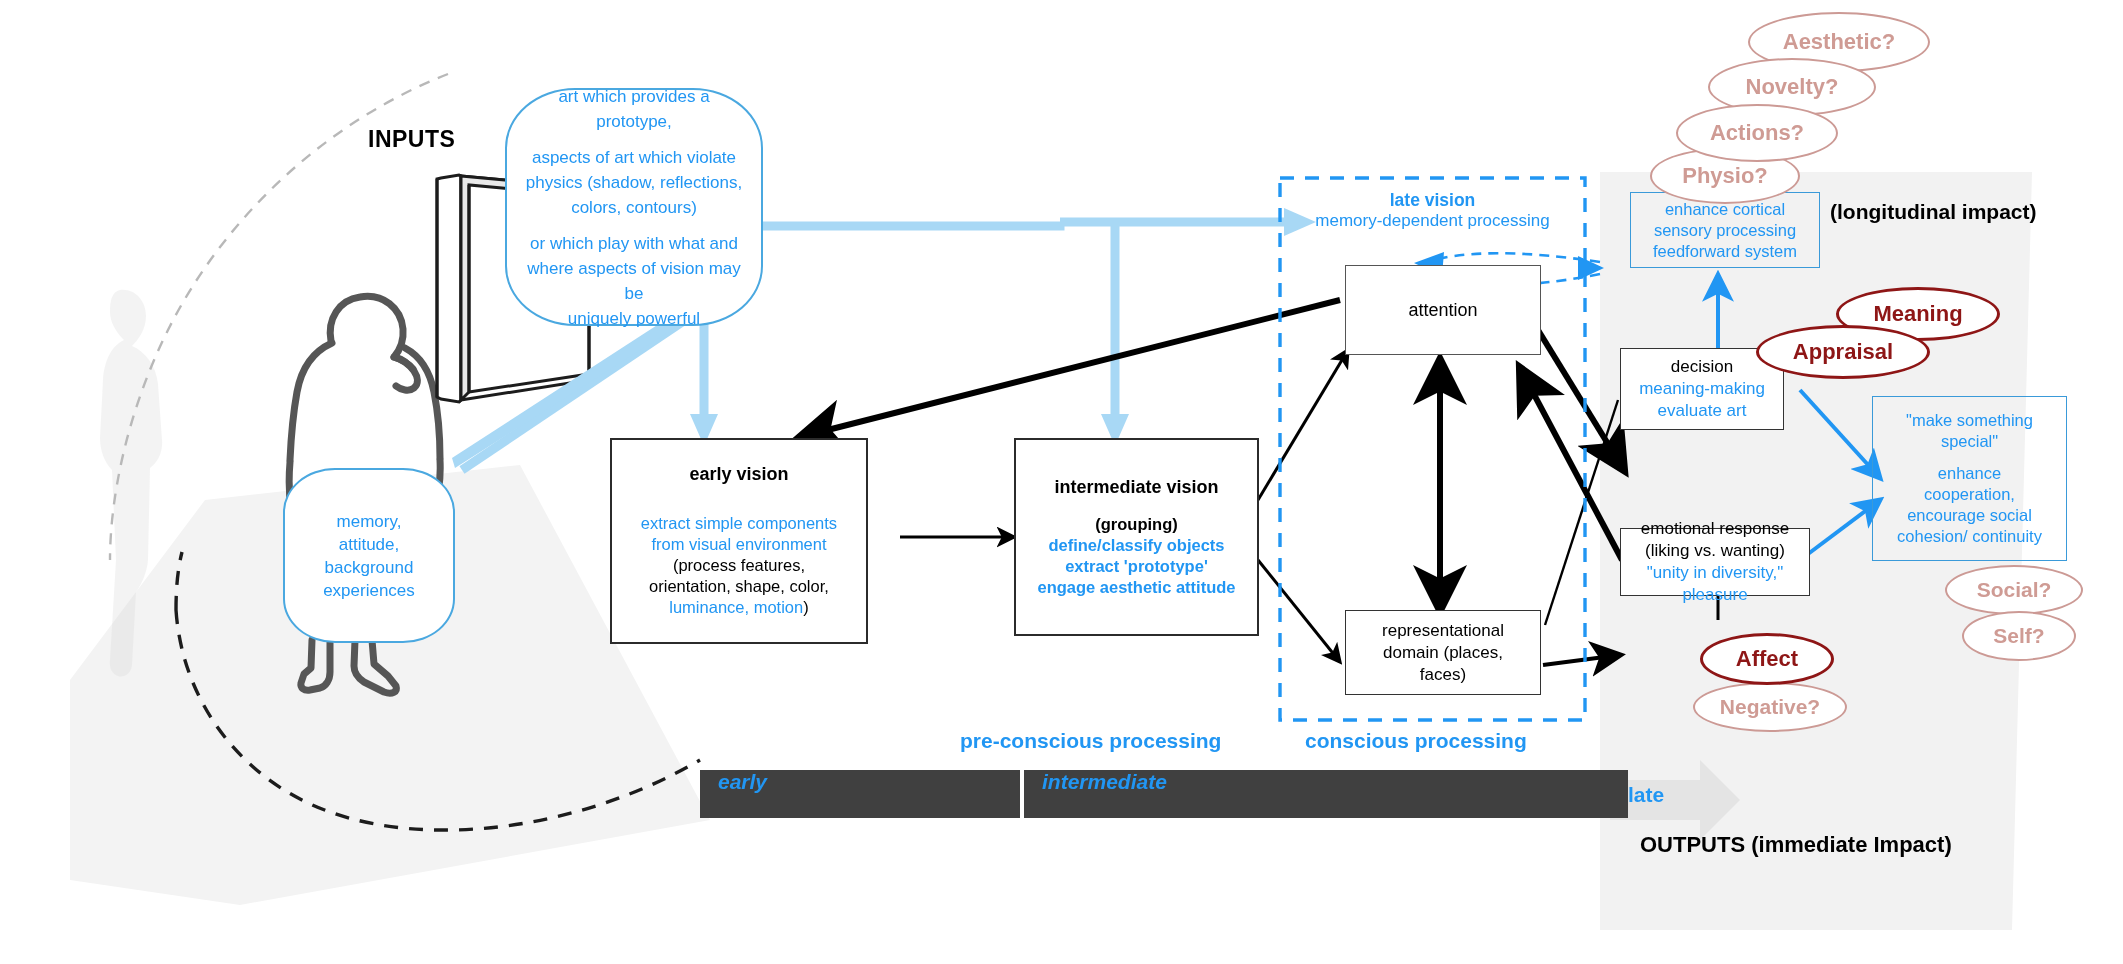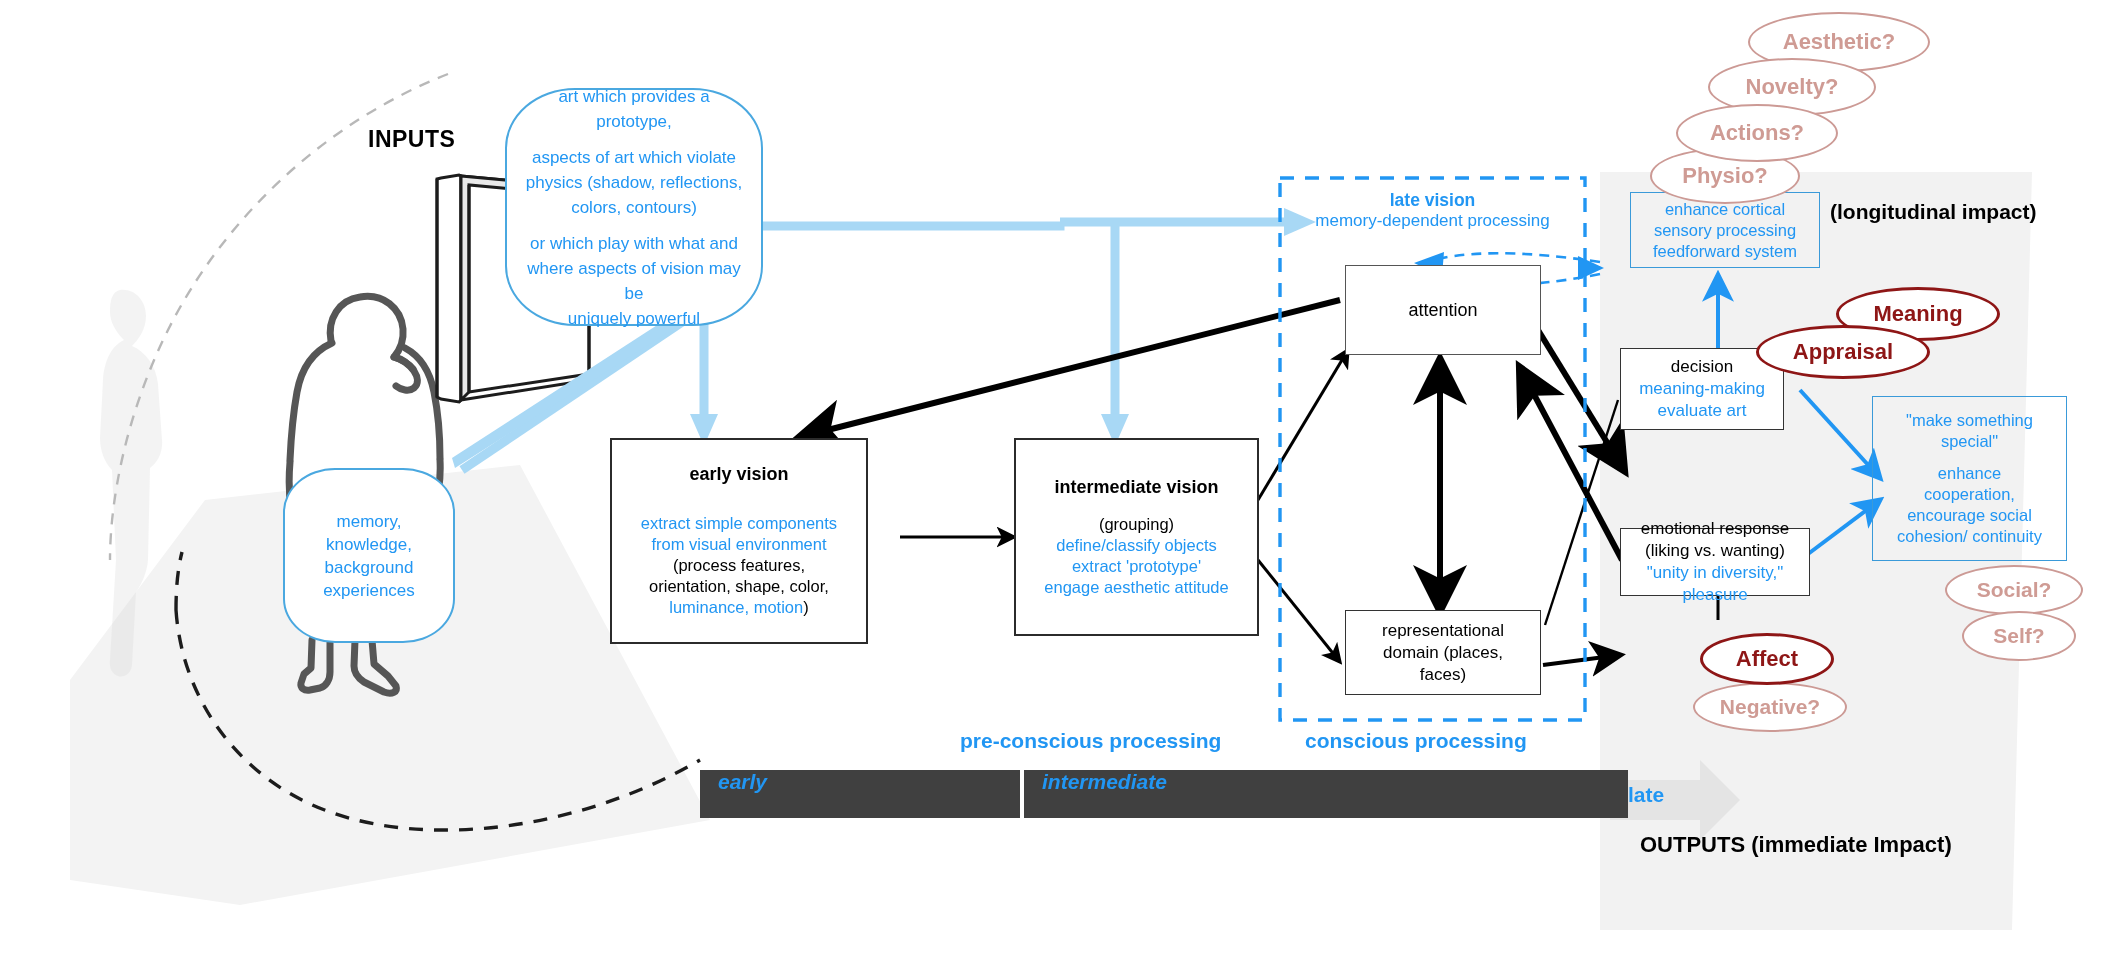--- a/index.html
+++ b/index.html
@@ -148,40 +148,40 @@
         <div style="height:11px"></div>
         <div>or which play with what and</div>
         <div>where aspects of vision may be</div>
         <div>uniquely powerful</div>
       </div>
   </div>
 
   <div class="node bluecap" style="left:283px;top:468px;width:172px;height:175px;border-radius:52px/44px;">
     <div style="font-size:17px;line-height:23px;color:#2196f3;">
         <div>memory,</div>
-        <div>knowledge,</div>
+        <div>attitude,</div>
         <div>background</div>
         <div>experiences</div>
       </div>
   </div>
 
   <div class="node wbox" style="left:610px;top:438px;width:258px;height:206px;gap:12px;">
     <div class="ttl" style="font-size:18px;margin-bottom:16px;">early vision</div>
     <div style="font-size:16.5px;line-height:21px;">
         <div style="color:#2196f3">extract simple components</div>
         <div style="color:#2196f3">from visual environment</div>
         <div style="color:#000">(process features,</div>
         <div style="color:#000">orientation, shape, color,</div>
         <div><span style="color:#2196f3">luminance, motion</span><span style="color:#000">)</span></div>
       </div>
   </div>
 
   <div class="node wbox" style="left:1014px;top:438px;width:245px;height:198px;">
     <div class="ttl" style="font-size:18px;margin-bottom:16px;">intermediate vision</div>
-    <div style="font-size:16.5px;line-height:21px;">
+    <div style="font-size:16.5px;line-height:21px;font-weight:bold;">
         <div style="color:#000">(grouping)</div>
         <div style="color:#2196f3">define/classify objects</div>
         <div style="color:#2196f3">extract 'prototype'</div>
         <div style="color:#2196f3">engage aesthetic attitude</div>
       </div>
   </div>
 
   <div class="lbl" style="left:1285px;top:190px;width:295px;text-align:center;">
     <div class="ttl blue" style="font-size:17.5px;">late vision</div>
     <div class="blue" style="font-size:17px;margin-top:0;">memory-dependent processing</div>

